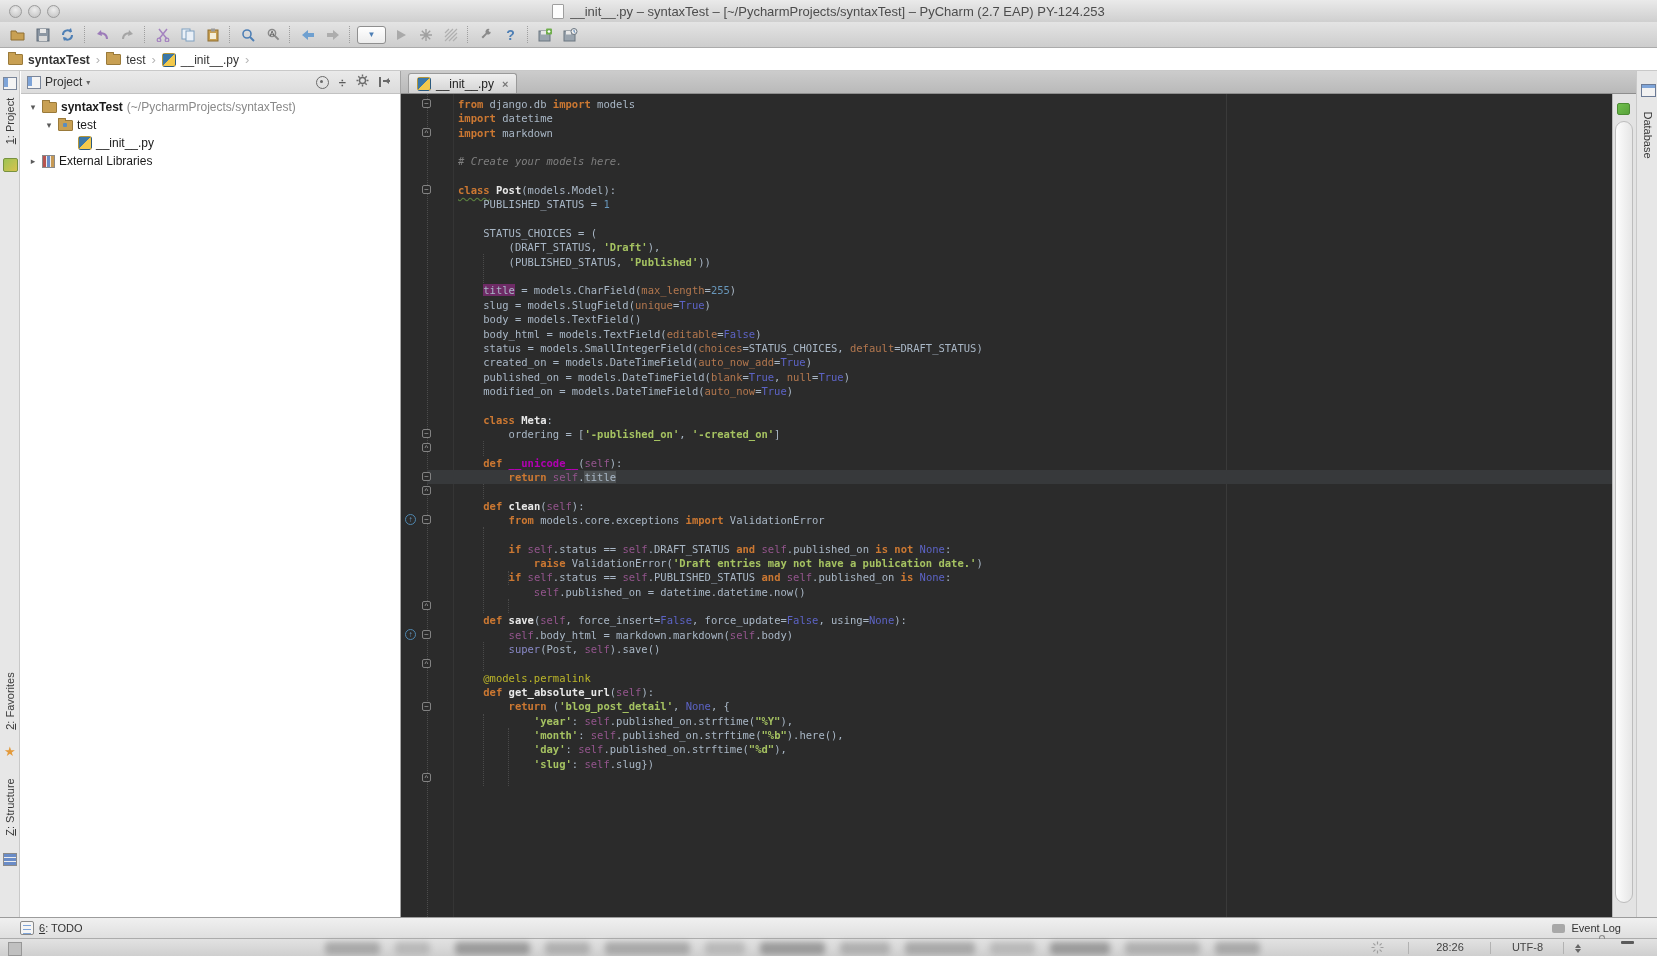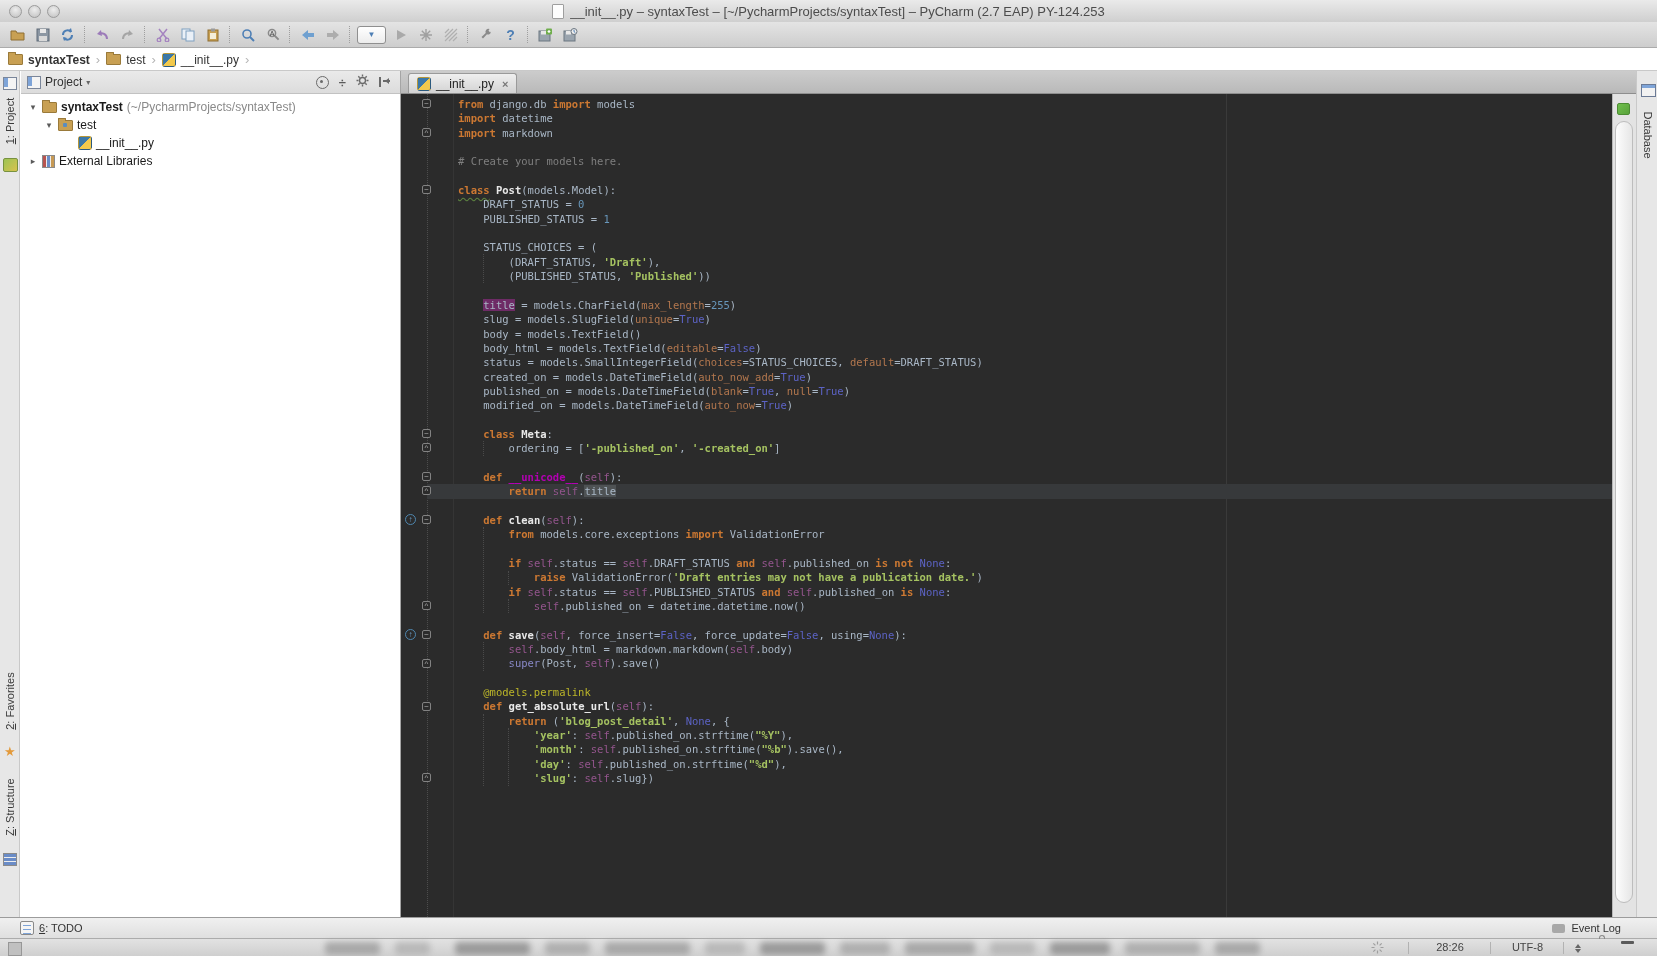--- a/index.html
+++ b/index.html
@@ -109,21 +109,21 @@
   .code-col{position:absolute;left:57px;top:3px;right:0;z-index:2;
     font-family:"DejaVu Sans Mono",monospace;font-size:10.5px;line-height:14.35px;}
   .cl{height:14.35px;white-space:pre;position:relative;}
   .cl span{position:relative;z-index:2;}
   .cl.cur::before{content:'';position:absolute;left:-31px;right:0;top:0;bottom:0;
     background:var(--caret-line);z-index:0;}
   .tok-k{color:var(--kw);font-weight:bold;}
   .tok-kwavy{color:var(--kw);font-weight:bold;text-decoration:underline;
     text-decoration-style:wavy;text-decoration-color:#5E8540;text-underline-offset:3px;}
   .tok-p{color:var(--plain);}
-  .tok-c{color:var(--comment);}
+  .tok-c{color:var(--comment);font-style:italic;}
   .tok-s{color:var(--string);font-weight:bold;}
   .tok-n{color:var(--number);}
   .tok-a{color:var(--param);}
   .tok-b{color:var(--predef);}
   .tok-se{color:var(--self-c);}
   .tok-m{color:var(--magic);font-weight:bold;}
   .tok-d{color:var(--decorator);}
   .tok-su{color:var(--builtin);}
   .tok-f{color:var(--func);font-weight:bold;}
   .tok-tw{color:var(--plain);background:var(--write-bg);}
@@ -437,21 +437,20 @@
       <div class="fold" style="top: 676.45px;">^</div>
     </div>
   <div class="code-col">
       <div class="cl"><span class="tok-k">from</span><span class="tok-p"> django.db </span><span class="tok-k">import</span><span class="tok-p"> models</span></div>
       <div class="cl"><span class="tok-k">import</span><span class="tok-p"> datetime</span></div>
       <div class="cl"><span class="tok-k">import</span><span class="tok-p"> markdown</span></div>
       <div class="cl"></div>
       <div class="cl"><span class="tok-c"># Create your models here.</span></div>
       <div class="cl"></div>
       <div class="cl"><span class="tok-kwavy">class</span><span class="tok-p"> </span><span class="tok-f">Post</span><span class="tok-p">(models.Model):</span></div>
-      <div class="cl"><span class="tok-p">    DRAFT_STATUS = </span><span class="tok-n">0</span></div>
       <div class="cl"><span class="tok-p">    PUBLISHED_STATUS = </span><span class="tok-n">1</span></div>
       <div class="cl"></div>
       <div class="cl"><span class="tok-p">    STATUS_CHOICES = (</span></div>
       <div class="cl"><span class="tok-p">        (DRAFT_STATUS, </span><span class="tok-s">'Draft'</span><span class="tok-p">),</span></div>
       <div class="cl"><span class="tok-p">        (PUBLISHED_STATUS, </span><span class="tok-s">'Published'</span><span class="tok-p">))</span></div>
       <div class="cl"></div>
       <div class="cl"><span class="tok-p">    </span><span class="tok-tw">title</span><span class="tok-p"> = models.CharField(</span><span class="tok-a">max_length</span><span class="tok-p">=</span><span class="tok-n">255</span><span class="tok-p">)</span></div>
       <div class="cl"><span class="tok-p">    slug = models.SlugField(</span><span class="tok-a">unique</span><span class="tok-p">=</span><span class="tok-b">True</span><span class="tok-p">)</span></div>
       <div class="cl"><span class="tok-p">    body = models.TextField()</span></div>
       <div class="cl"><span class="tok-p">    body_html = models.TextField(</span><span class="tok-a">editable</span><span class="tok-p">=</span><span class="tok-b">False</span><span class="tok-p">)</span></div>
@@ -475,21 +474,21 @@
       <div class="cl"><span class="tok-p">            </span><span class="tok-se">self</span><span class="tok-p">.published_on = datetime.datetime.now()</span></div>
       <div class="cl"></div>
       <div class="cl"><span class="tok-p">    </span><span class="tok-k">def</span><span class="tok-p"> </span><span class="tok-f">save</span><span class="tok-p">(</span><span class="tok-se">self</span><span class="tok-p">, force_insert=</span><span class="tok-b">False</span><span class="tok-p">, force_update=</span><span class="tok-b">False</span><span class="tok-p">, using=</span><span class="tok-b">None</span><span class="tok-p">):</span></div>
       <div class="cl"><span class="tok-p">        </span><span class="tok-se">self</span><span class="tok-p">.body_html = markdown.markdown(</span><span class="tok-se">self</span><span class="tok-p">.body)</span></div>
       <div class="cl"><span class="tok-p">        </span><span class="tok-su">super</span><span class="tok-p">(Post, </span><span class="tok-se">self</span><span class="tok-p">).save()</span></div>
       <div class="cl"></div>
       <div class="cl"><span class="tok-p">    </span><span class="tok-d">@models.permalink</span></div>
       <div class="cl"><span class="tok-p">    </span><span class="tok-k">def</span><span class="tok-p"> </span><span class="tok-f">get_absolute_url</span><span class="tok-p">(</span><span class="tok-se">self</span><span class="tok-p">):</span></div>
       <div class="cl"><span class="tok-p">        </span><span class="tok-k">return</span><span class="tok-p"> (</span><span class="tok-s">'blog_post_detail'</span><span class="tok-p">, </span><span class="tok-b">None</span><span class="tok-p">, {</span></div>
       <div class="cl"><span class="tok-p">            </span><span class="tok-s">'year'</span><span class="tok-p">: </span><span class="tok-se">self</span><span class="tok-p">.published_on.strftime(</span><span class="tok-s">"%Y"</span><span class="tok-p">),</span></div>
-      <div class="cl"><span class="tok-p">            </span><span class="tok-s">'month'</span><span class="tok-p">: </span><span class="tok-se">self</span><span class="tok-p">.published_on.strftime(</span><span class="tok-s">"%b"</span><span class="tok-p">).save(),</span></div>
+      <div class="cl"><span class="tok-p">            </span><span class="tok-s">'month'</span><span class="tok-p">: </span><span class="tok-se">self</span><span class="tok-p">.published_on.strftime(</span><span class="tok-s">"%b"</span><span class="tok-p">).here(),</span></div>
       <div class="cl"><span class="tok-p">            </span><span class="tok-s">'day'</span><span class="tok-p">: </span><span class="tok-se">self</span><span class="tok-p">.published_on.strftime(</span><span class="tok-s">"%d"</span><span class="tok-p">),</span></div>
       <div class="cl"><span class="tok-p">            </span><span class="tok-s">'slug'</span><span class="tok-p">: </span><span class="tok-se">self</span><span class="tok-p">.slug})</span></div>
     </div>
 </div>
 
 <div class="abs err-stripe">
   <span class="green-sq"></span>
   <span class="thumb"></span>
 </div>
 

